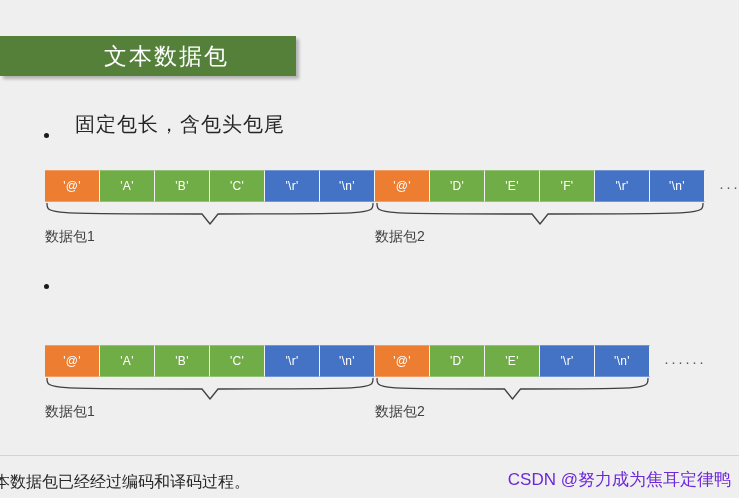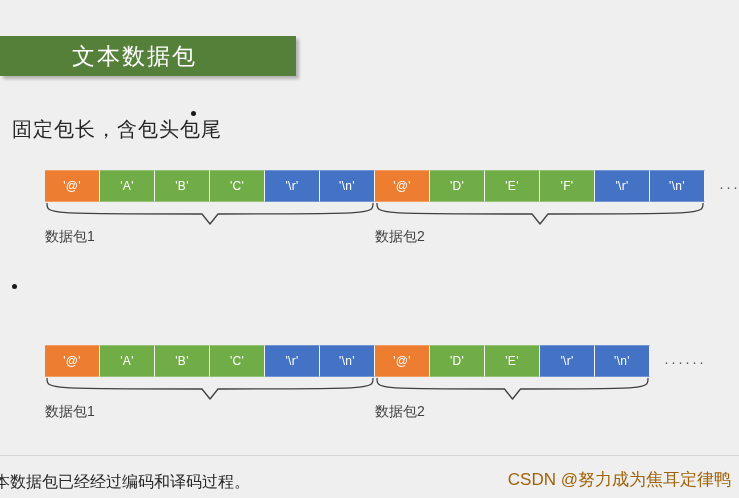--- a/index.html
+++ b/index.html
@@ -24,32 +24,31 @@
     height: 40px;
     background: #54803a;
     box-shadow: 3px 3px 3px rgba(0,0,0,0.25);
     display: flex;
     align-items: center;
   }
   .title-text {
     color: #ffffff;
     font-size: 23px;
     letter-spacing: 2px;
-    margin-left: 72px;
+    margin-left: 104px;
     font-weight: 400;
     white-space: nowrap;
   }
 
   
   .bullet-row {
     position: absolute;
     display: flex;
     align-items: flex-end;
-    left: 12px;
-    flex-direction: column;
+    left: 44px;
   }
   .bullet-row.b1 { top: 111px; }
   .bullet-row.b2 { top: 284px; }
   .bullet-dot {
     width: 5px;
     height: 5px;
     border-radius: 50%;
     background: #1a1a1a;
     margin-right: 26px;
     flex: 0 0 auto;
@@ -138,21 +137,21 @@
     top: 472px;
     font-size: 16px;
     color: #262626;
     white-space: nowrap;
   }
   .watermark {
     position: absolute;
     right: 8px;
     top: 468px;
     font-size: 17px;
-    color: #a16207;
+    color: #6d28d9;
     white-space: nowrap;
   }
 </style>
 </head>
 <body>
 
 <div class="title-banner">
   <span class="title-text">文本数据包</span>
 </div>
 

